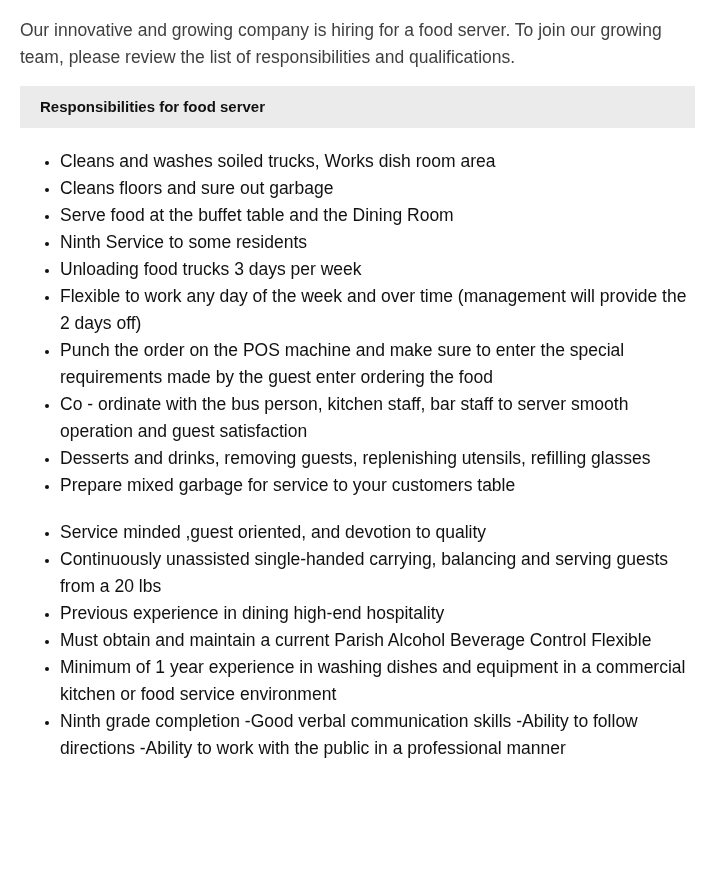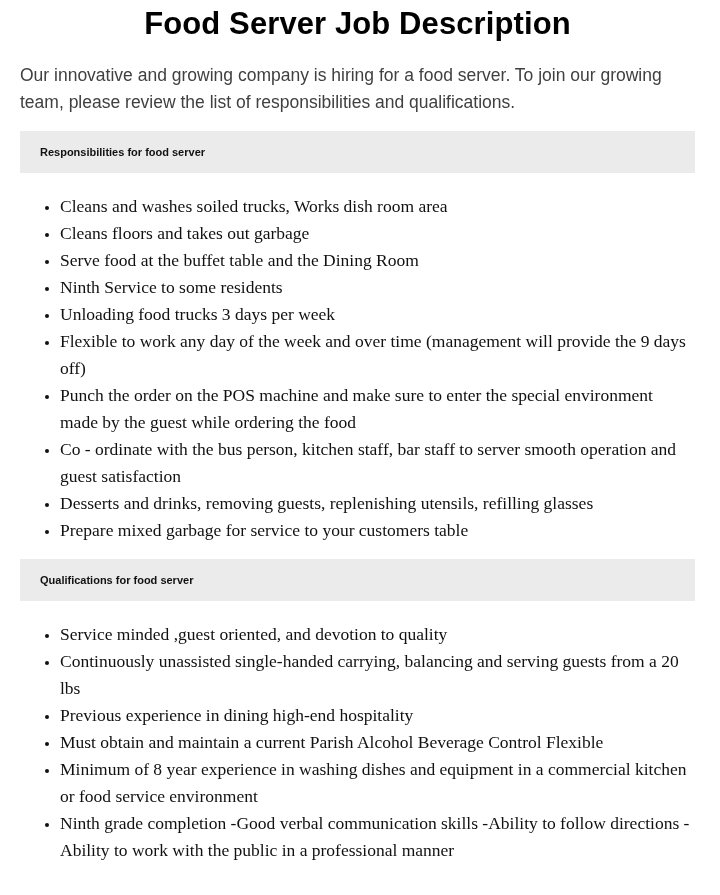--- a/index.html
+++ b/index.html
@@ -33,64 +33,61 @@
       font-size: 17.5px;
       line-height: 27px;
       color: #404040;
     }
     .section-header {
       margin-top: 15px;
       background: #ebebeb;
       height: 42px;
       line-height: 42px;
       padding-left: 20px;
-      font-size: 11px;
+      font-size: 15px;
       font-weight: bold;
       color: #111111;
     }
     ul.items {
       margin: 20px 0 0 0;
       padding: 0 0 0 40px;
       list-style: disc;
     }
     ul.items li {
       font-size: 17.5px;
       line-height: 27px;
       color: #111111;
       padding-left: 0;
-      font-family: Liberation Serif, serif;
     }
     ul.items li::marker {
       font-size: 14px;
     }
   </style>
 </head>
 <body>
 
 <div class="page">
-  <h1 class="title">Food Server Job Description</h1>
 
   <p class="intro">Our innovative and growing company is hiring for a food server. To join our growing team, please review the list of responsibilities and qualifications.</p>
 
   <div class="section-header">Responsibilities for food server</div>
   <ul class="items">
     <li>Cleans and washes soiled trucks, Works dish room area</li>
-    <li>Cleans floors and takes out garbage</li>
+    <li>Cleans floors and sure out garbage</li>
     <li>Serve food at the buffet table and the Dining Room</li>
     <li>Ninth Service to some residents</li>
     <li>Unloading food trucks 3 days per week</li>
-    <li>Flexible to work any day of the week and over time (management will provide the 9 days off)</li>
-    <li>Punch the order on the POS machine and make sure to enter the special environment made by the guest while ordering the food</li>
+    <li>Flexible to work any day of the week and over time (management will provide the 2 days off)</li>
+    <li>Punch the order on the POS machine and make sure to enter the special requirements made by the guest enter ordering the food</li>
     <li>Co - ordinate with the bus person, kitchen staff, bar staff to server smooth operation and guest satisfaction</li>
     <li>Desserts and drinks, removing guests, replenishing utensils, refilling glasses</li>
     <li>Prepare mixed garbage for service to your customers table</li>
   </ul>
 
-  <div class="section-header">Qualifications for food server</div>
   <ul class="items">
     <li>Service minded ,guest oriented, and devotion to quality</li>
     <li>Continuously unassisted single-handed carrying, balancing and serving guests from a 20 lbs</li>
     <li>Previous experience in dining high-end hospitality</li>
     <li>Must obtain and maintain a current Parish Alcohol Beverage Control Flexible</li>
-    <li>Minimum of 8 year experience in washing dishes and equipment in a commercial kitchen or food service environment</li>
+    <li>Minimum of 1 year experience in washing dishes and equipment in a commercial kitchen or food service environment</li>
     <li>Ninth grade completion -Good verbal communication skills -Ability to follow directions -Ability to work with the public in a professional manner</li>
   </ul>
 </div>
 
 </body></html>

